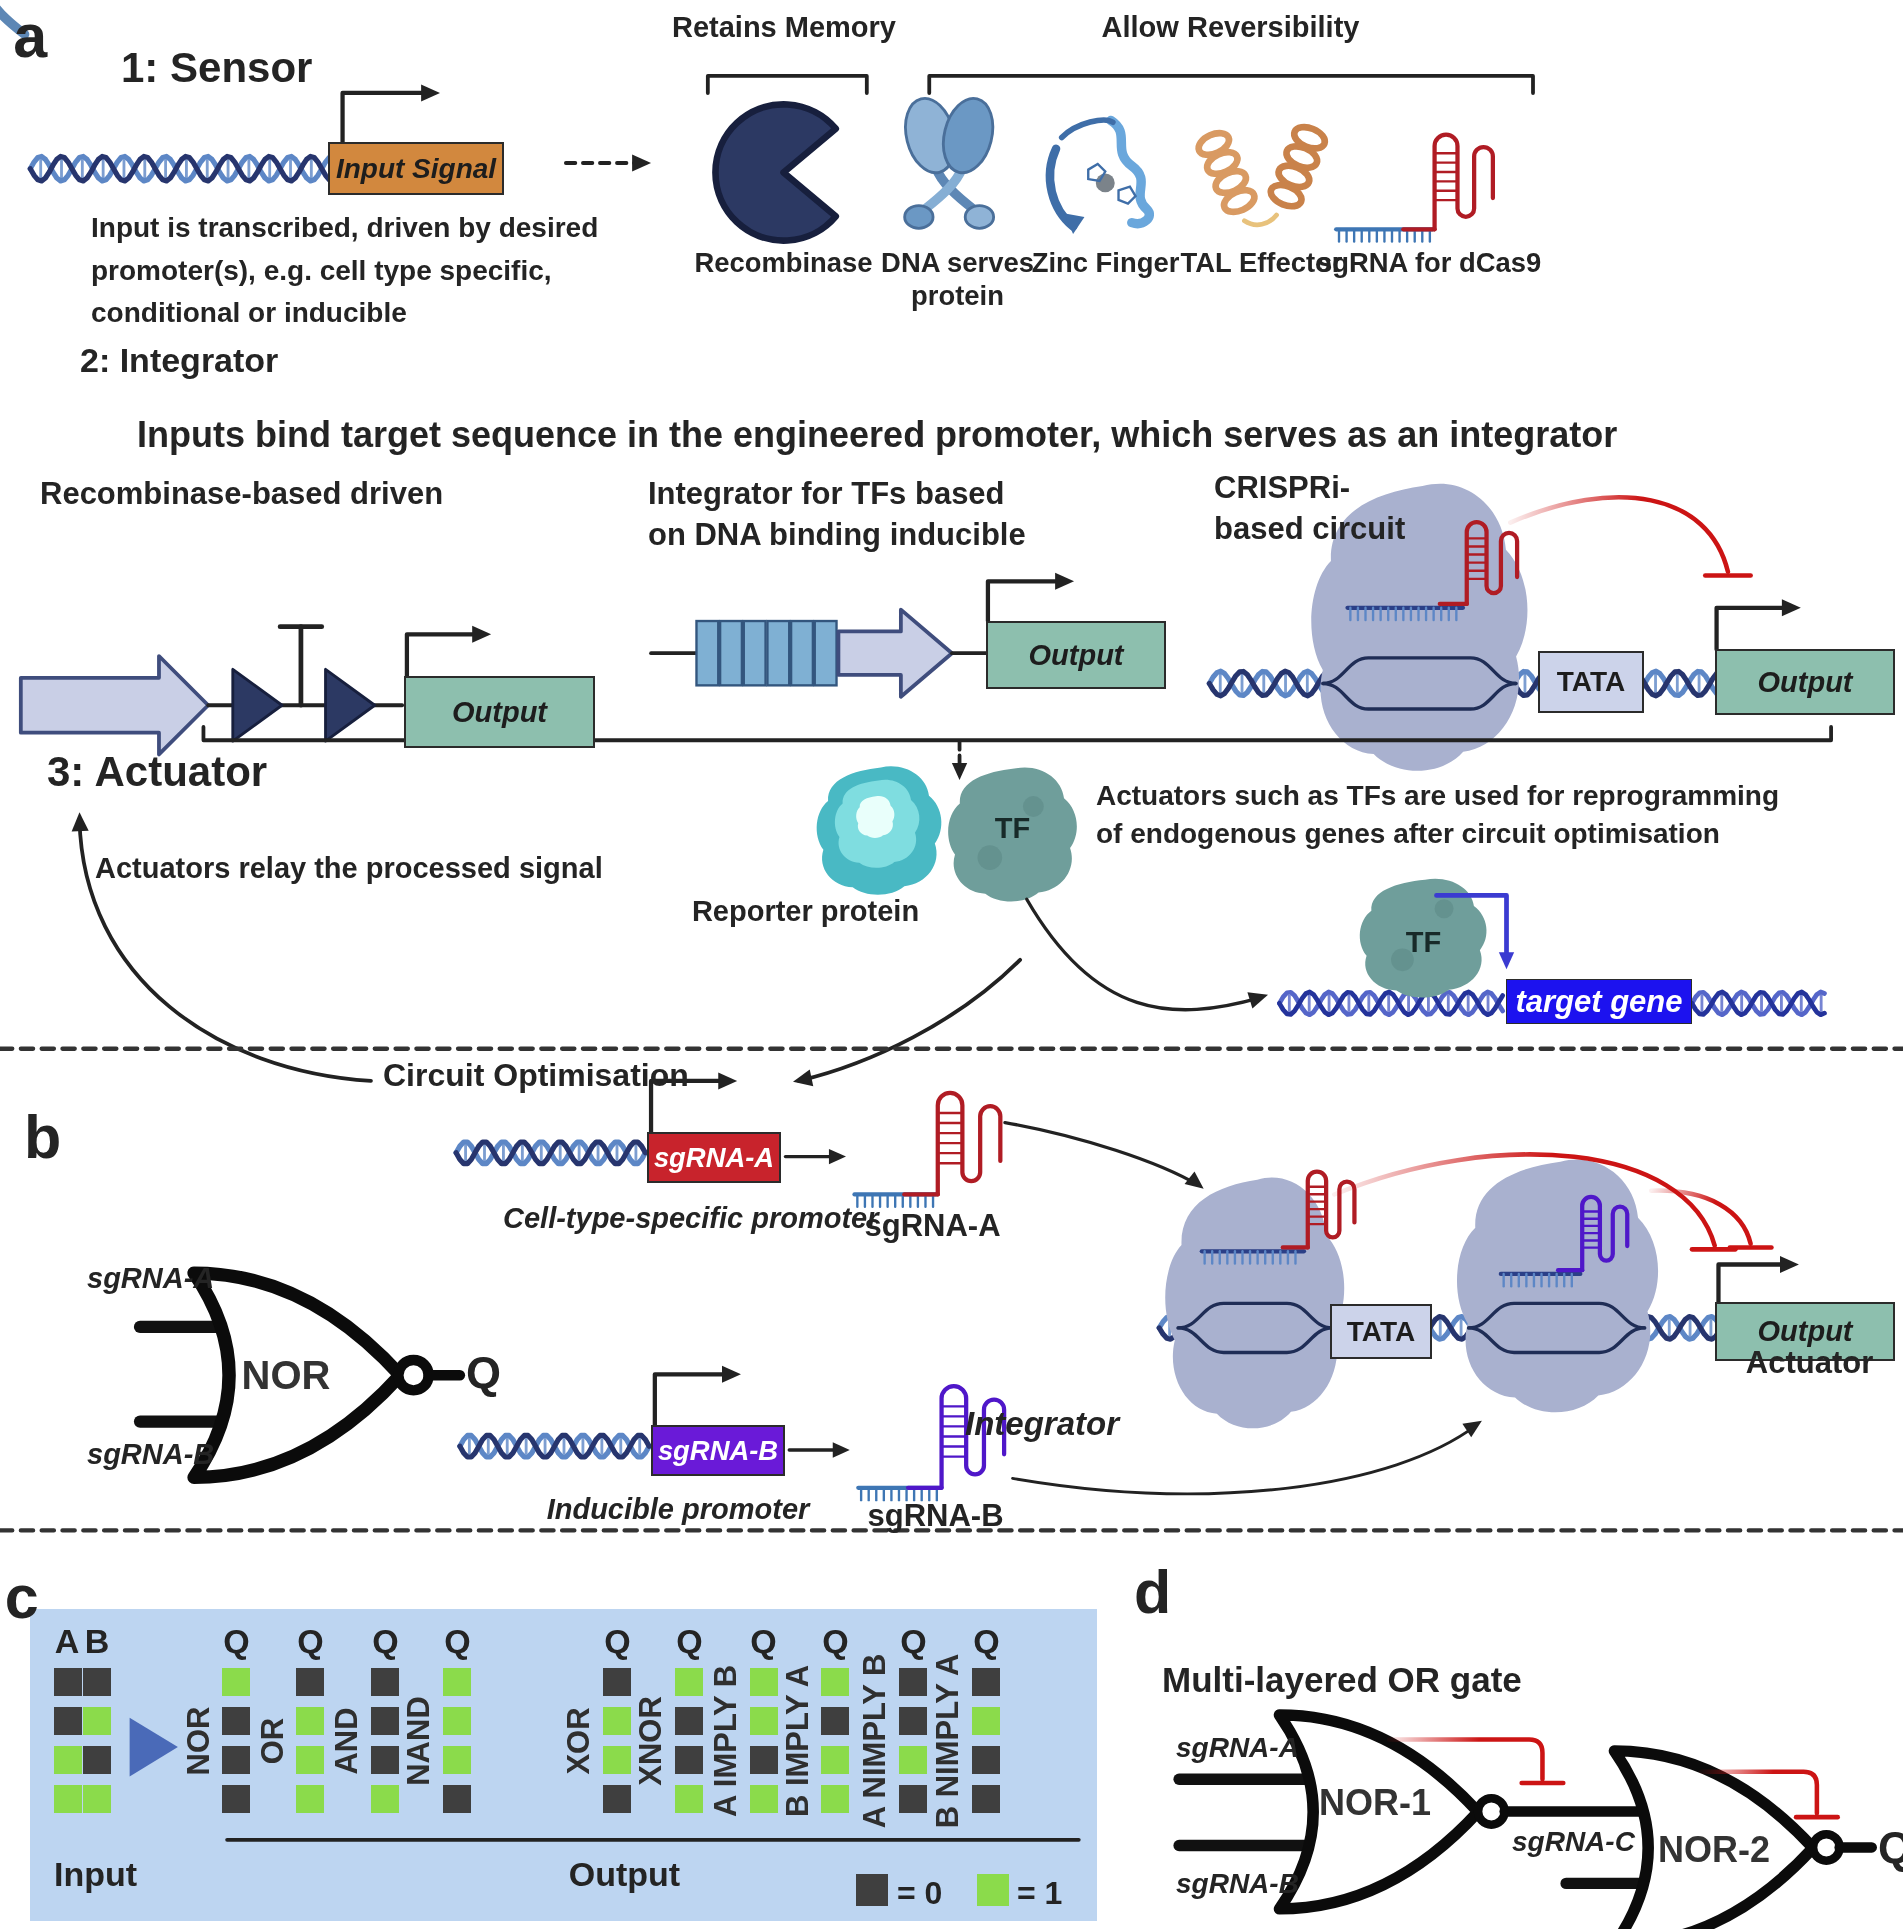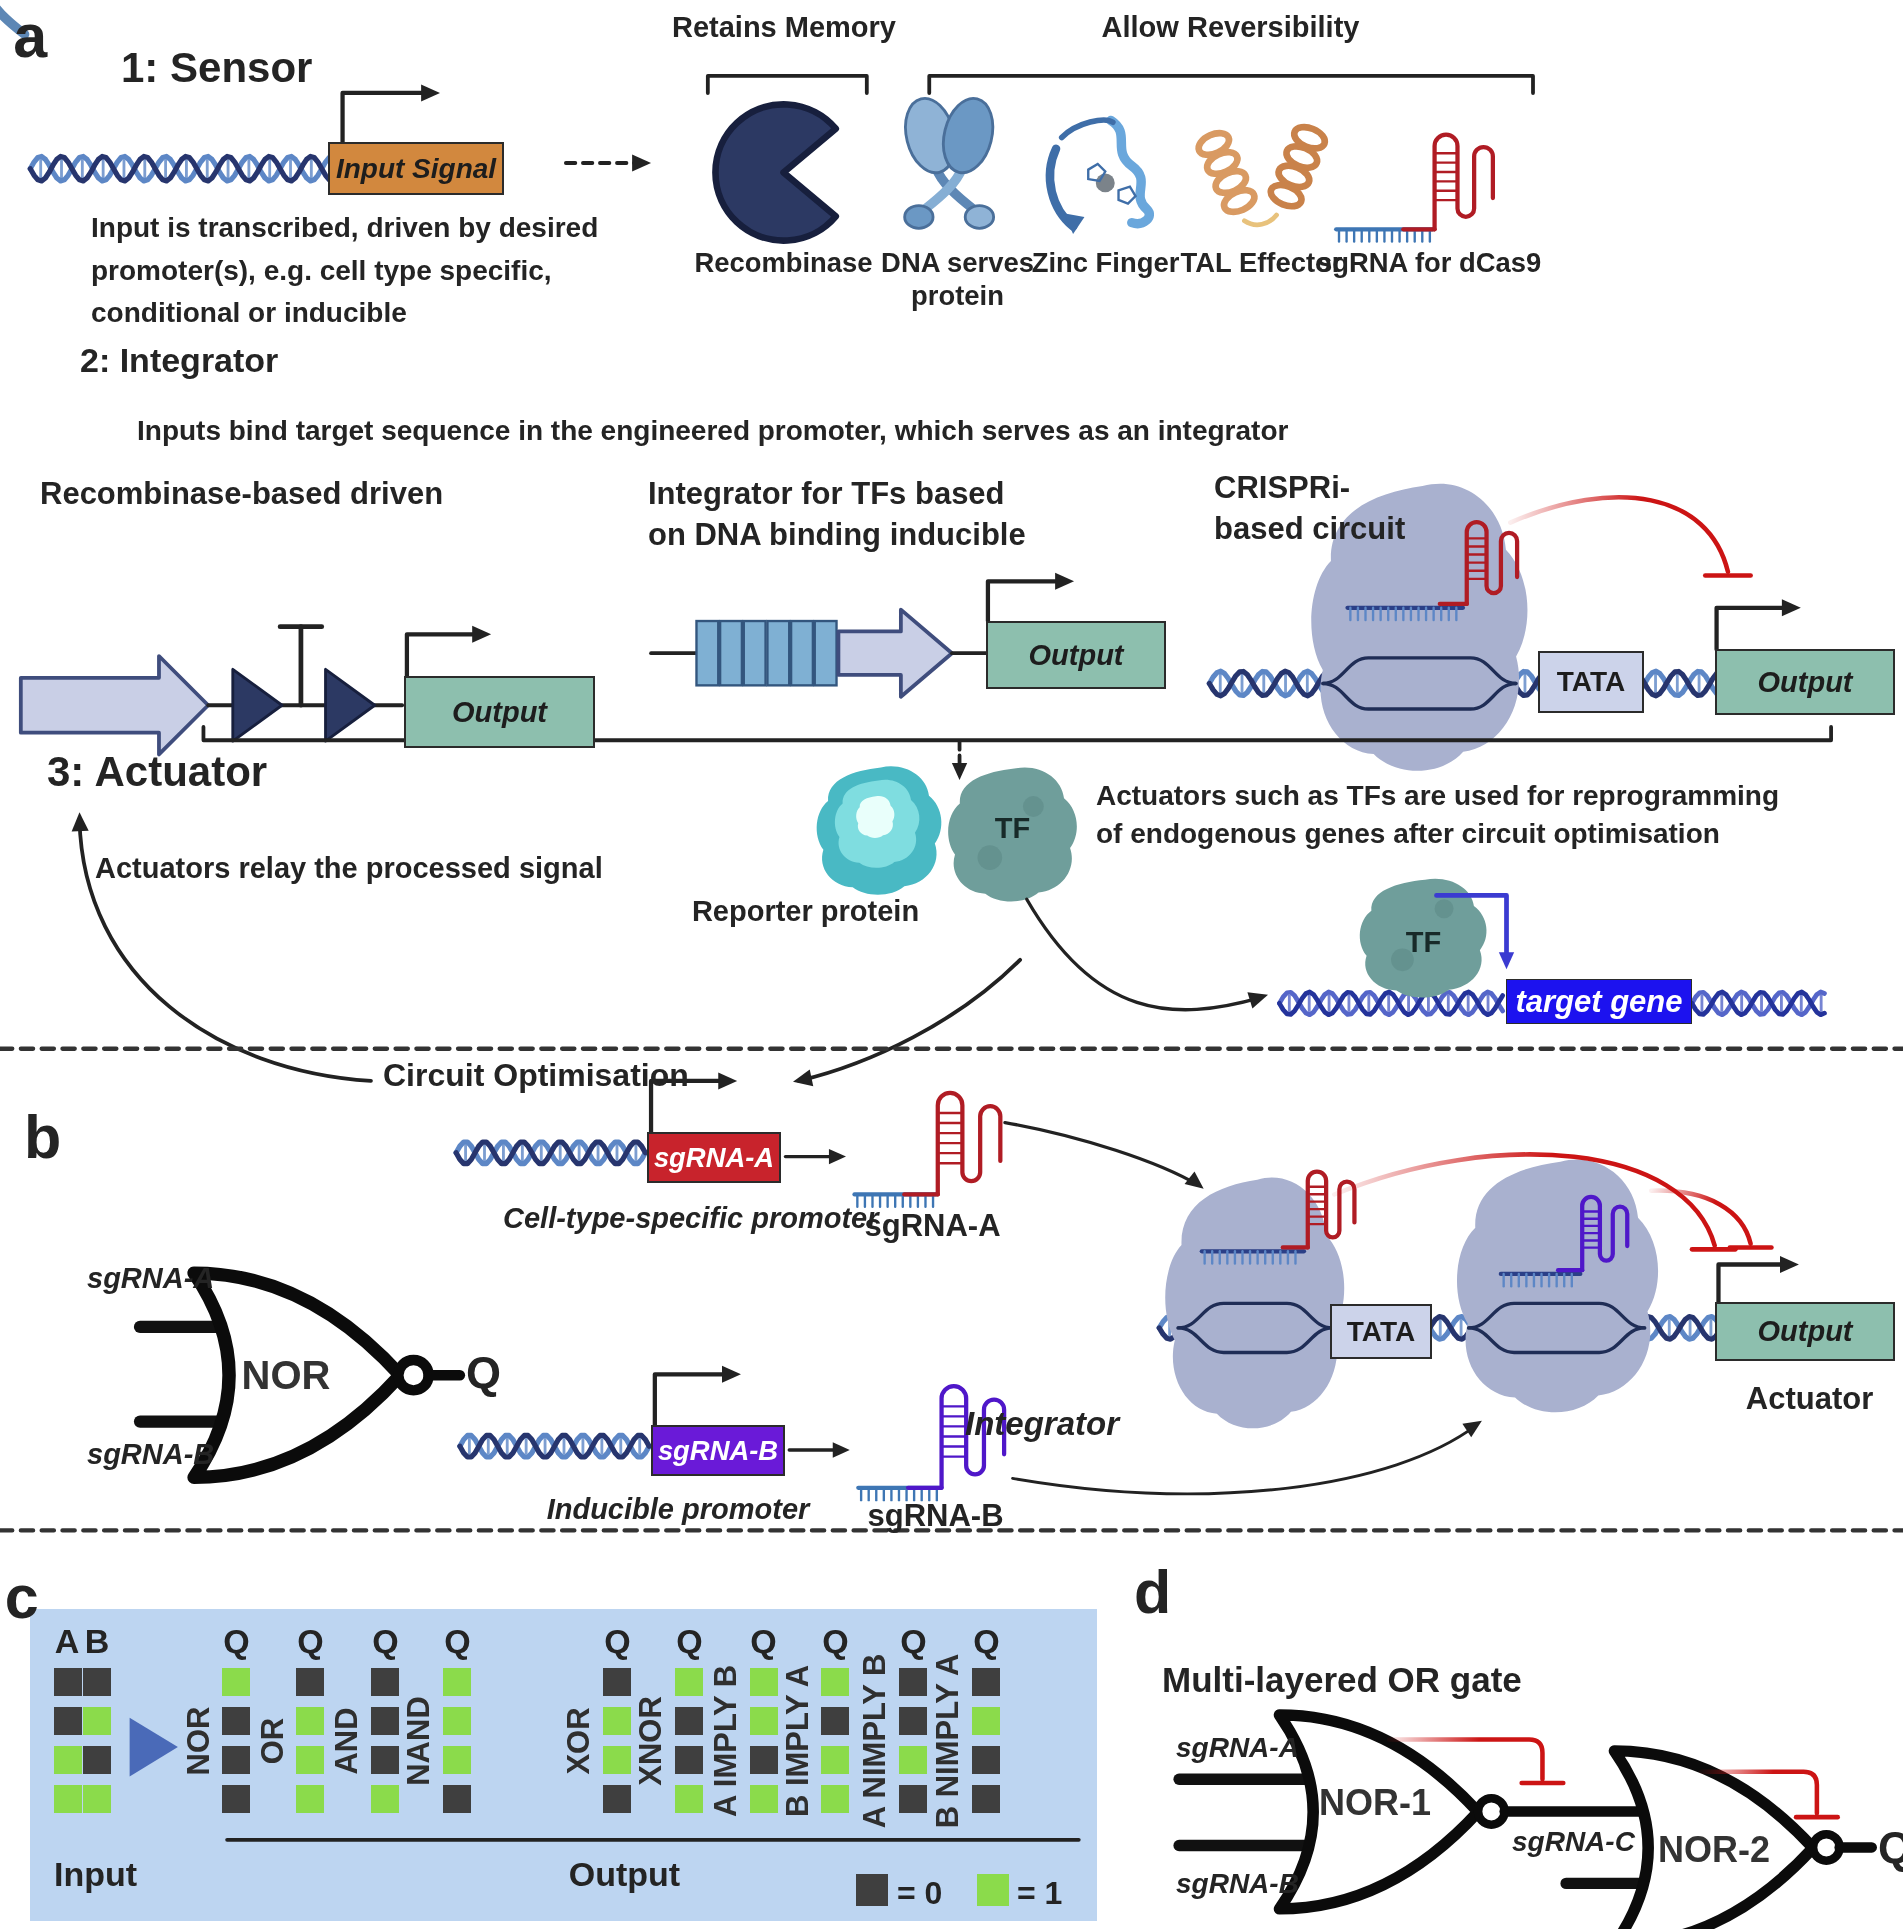--- a/index.html
+++ b/index.html
@@ -437,21 +437,21 @@
 <div class="t c" style="left:661px;top:11.4px;width:246px;font-size:29px">Retains Memory</div>
 <div class="t c" style="left:1041px;top:11.4px;width:379px;font-size:29px">Allow Reversibility</div>
 <div class="t c" style="left:689px;top:248px;width:189px;font-size:27.4px">Recombinase</div>
 <div class="t c" style="left:863px;top:248px;width:189px;font-size:27.4px">DNA serves</div>
 <div class="t c" style="left:863px;top:281px;width:189px;font-size:27.4px">protein</div>
 <div class="t c" style="left:1011px;top:248px;width:189px;font-size:27.4px">Zinc Finger</div>
 <div class="t c" style="left:1167px;top:248px;width:189px;font-size:27.4px">TAL Effector</div>
 <div class="t c" style="left:1317px;top:248px;width:208px;font-size:27.4px">sgRNA for dCas9</div>
 
 <div class="t" style="left:80px;top:341px;font-size:34px">2: Integrator</div>
-<div class="t" style="left:137px;top:415px;font-size:28px">Inputs bind target sequence in the engineered promoter, which serves as an integrator</div>
+<div class="t" style="left:137px;top:415px;font-size:36px">Inputs bind target sequence in the engineered promoter, which serves as an integrator</div>
 <div class="t" style="left:40px;top:477px;font-size:31px">Recombinase-based driven</div>
 <div class="t" style="left:648px;top:477px;font-size:31px">Integrator for TFs based</div>
 <div class="t" style="left:648px;top:518px;font-size:31px">on DNA binding inducible</div>
 <div class="t" style="left:1214px;top:471px;font-size:31px">CRISPRi-</div>
 <div class="t" style="left:1214px;top:512px;font-size:31px">based circuit</div>
 <div class="box" style="left:404px;top:676px;width:191px;height:72px;background:#8dbfae;font-size:29px">Output</div>
 <div class="box" style="left:986px;top:621px;width:180px;height:68px;background:#8dbfae;font-size:29px">Output</div>
 <div class="box noital" style="left:1538px;top:651px;width:106px;height:62px;background:#ccd3ea;font-size:28px;border-width:2.4px">TATA</div>
 <div class="box" style="left:1715px;top:649px;width:180px;height:66px;background:#8dbfae;font-size:29px">Output</div>
 
@@ -472,21 +472,21 @@
 <div class="t" style="left:466px;top:1348px;font-size:45px">Q</div>
 <div class="box" style="left:647px;top:1132px;width:134px;height:51px;background:#c8232c;font-size:27.4px;color:#fff">sgRNA-A</div>
 <div class="t c i" style="left:503px;top:1202px;width:341px;font-size:29px">Cell-type-specific promoter</div>
 <div class="t c" style="left:838px;top:1209px;width:189px;font-size:31px">sgRNA-A</div>
 <div class="box" style="left:651px;top:1425px;width:134px;height:51px;background:#6a1ad8;font-size:27.4px;color:#fff">sgRNA-B</div>
 <div class="t c i" style="left:536px;top:1493px;width:284px;font-size:29px">Inducible promoter</div>
 <div class="t c" style="left:841px;top:1499px;width:189px;font-size:31px">sgRNA-B</div>
 <div class="t i" style="left:965px;top:1406px;font-size:33px">Integrator</div>
 <div class="box noital" style="left:1330px;top:1304px;width:102px;height:55px;background:#ccd3ea;font-size:28px;border-width:2.4px">TATA</div>
 <div class="box" style="left:1715px;top:1302px;width:180px;height:59px;background:#8dbfae;font-size:29px">Output</div>
-<div class="t c" style="left:1734px;top:1382px;width:151px;font-size:31px">Actuator</div>
+<div class="t c" style="left:1734px;top:1346px;width:151px;font-size:31px">Actuator</div>
 
 <div id="panelc-bg" style="left:30px;top:1609px;width:1067px;height:312px;background:#bdd5f1"></div>
 <div class="t" style="left:4.7px;top:1563px;font-size:61px">c</div>
 <div class="t c" style="left:48px;top:1622px;width:38px;font-size:34px">A</div>
 <div class="t c" style="left:78px;top:1622px;width:38px;font-size:34px">B</div>
 <div class="t" style="left:54px;top:1855px;font-size:34px">Input</div>
 <div class="t c" style="left:530px;top:1855px;width:189px;font-size:34px">Output</div>
 <div class="sq" style="left:856px;top:1874px;width:32px;height:32px;background:#3f3f3f"></div>
 <div class="t" style="left:897px;top:1876px;font-size:32px">= 0</div>
 <div class="sq" style="left:977px;top:1874px;width:32px;height:32px;background:#8bdb4b"></div>

